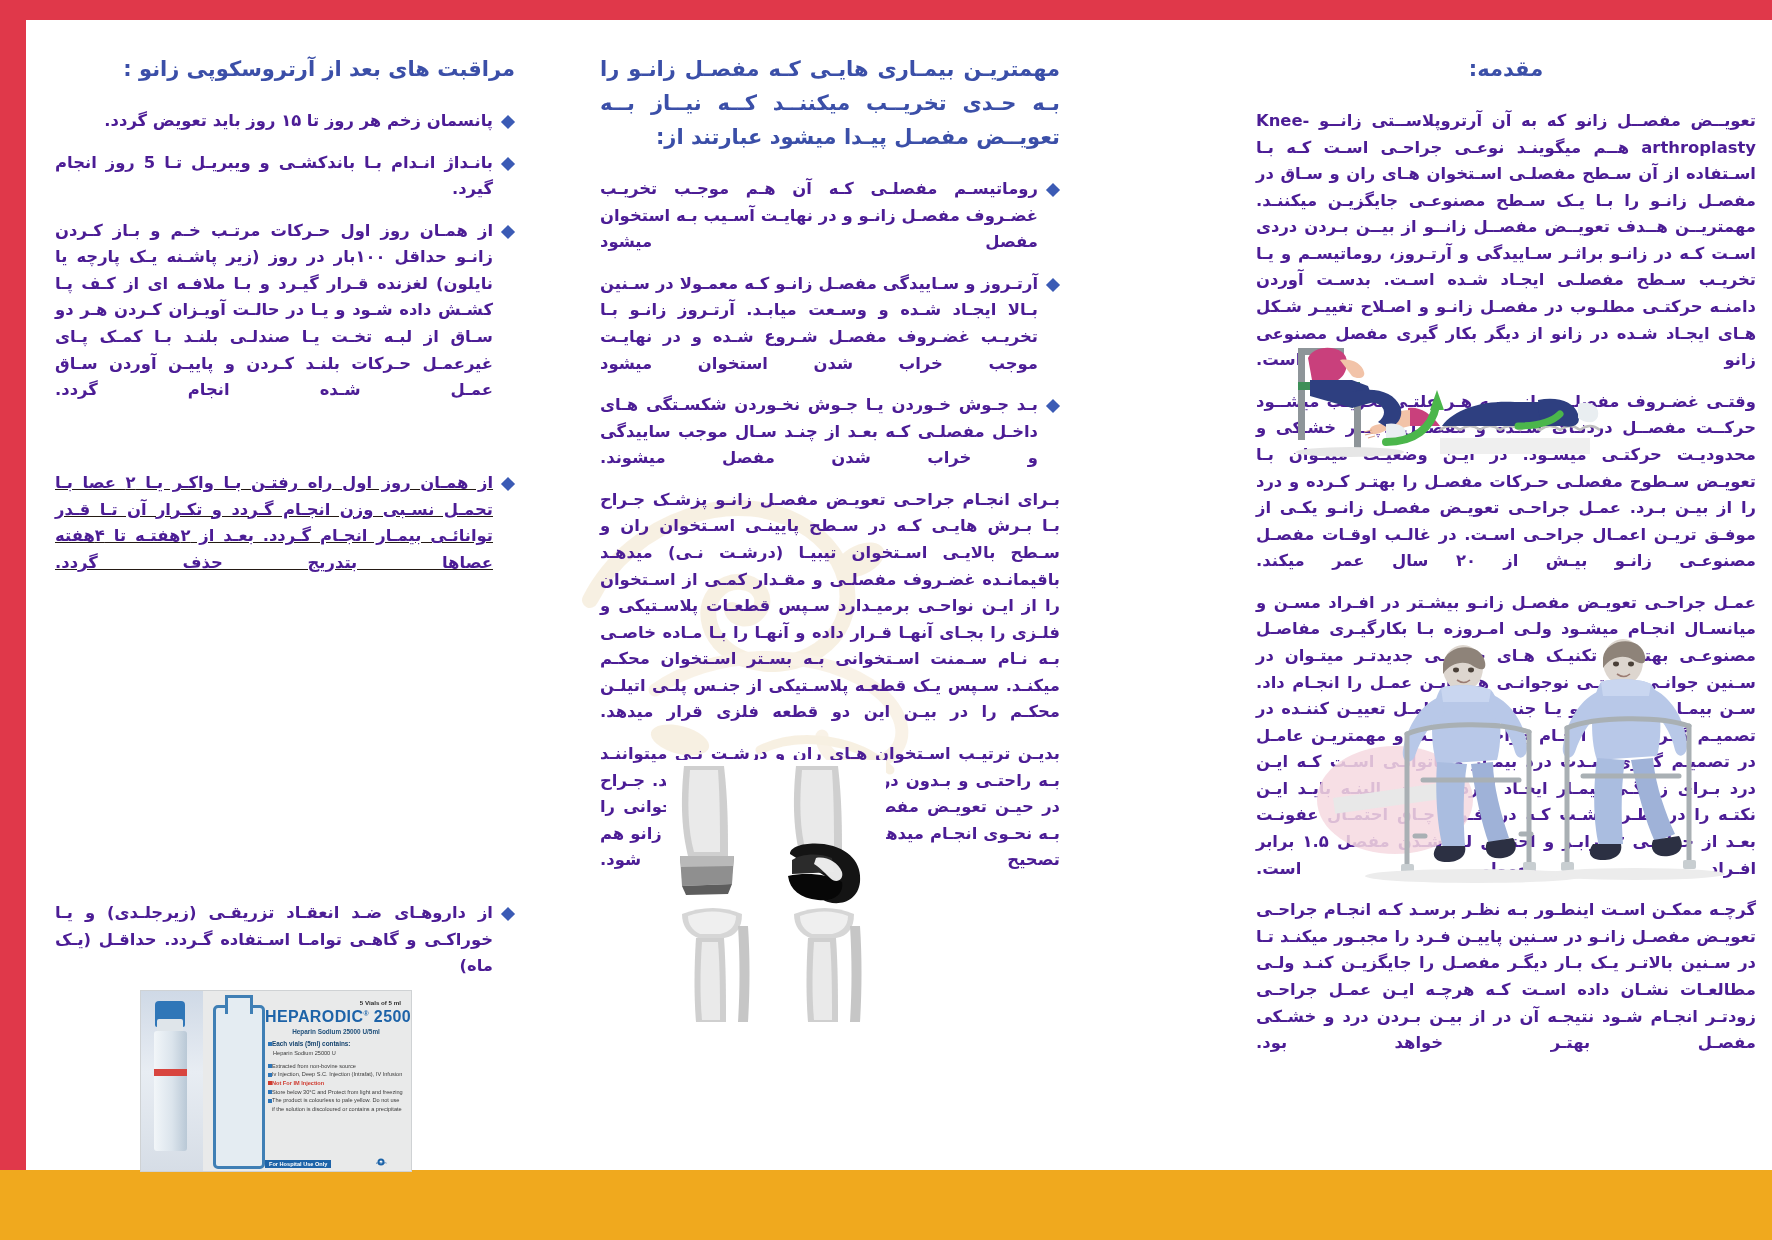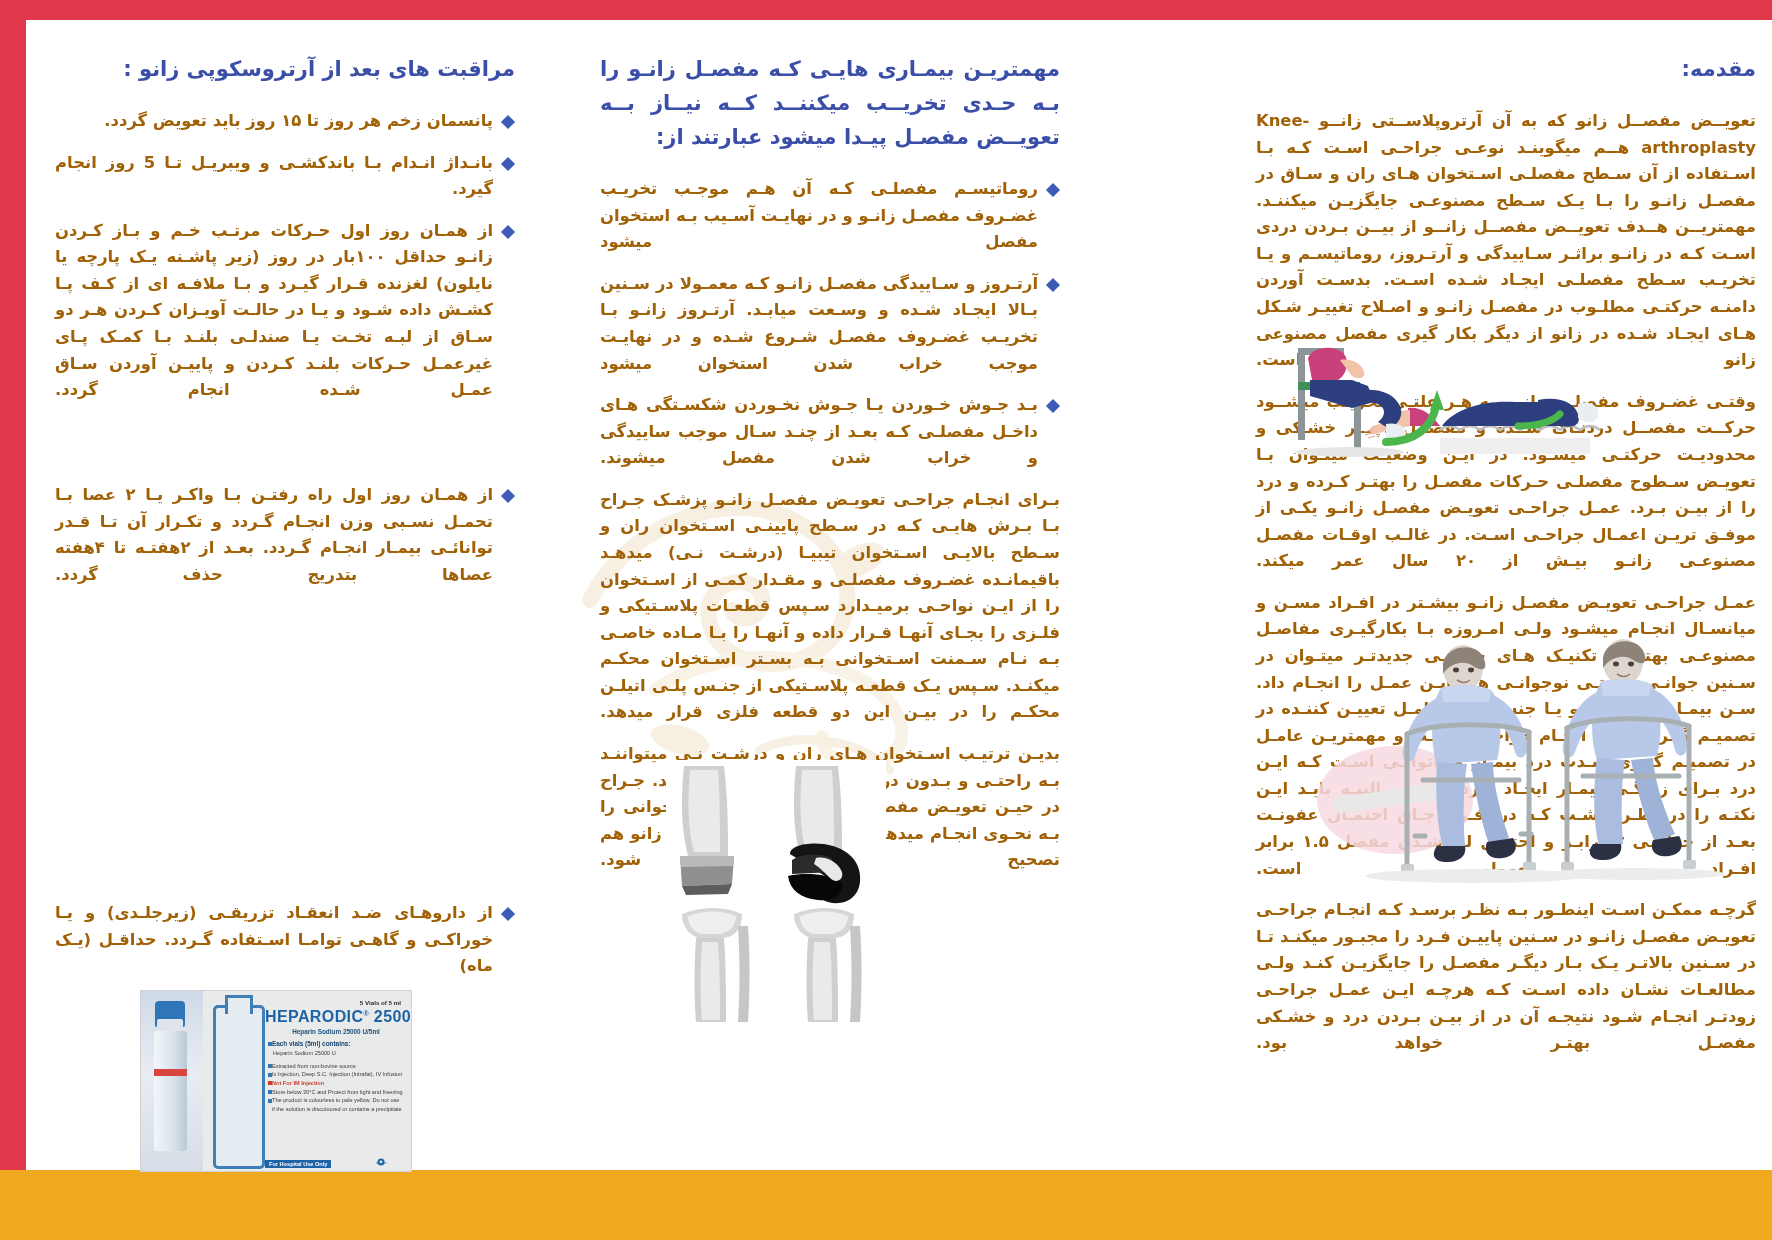--- a/index.html
+++ b/index.html
@@ -82,30 +82,30 @@
 
   .sec-heading {
     color: #3b4fa8;
     font-weight: bold;
     font-size: 21px;
     line-height: 1.62;
     text-align: justify;
     margin: 0 0 22px 0;
     letter-spacing: 0.2px;
   }
-  .sec-heading.rt { text-align: right; }
+  .sec-heading.rt { text-align: center; }
 
   p.body {
     font-size: 16.4px;
     font-weight: bold;
     line-height: 1.62;
     margin: 0 0 15px 0;
     text-align: justify;
     text-align-last: right;
-    color: #a16207;
+    color: #4c1d95;
   }
   p.body.last-justify { text-align-last: justify; }
 
   .bullet-para {
     position: relative;
     padding-right: 22px;
   }
   .bullet-para::before {
     content: "";
     position: absolute;
@@ -334,21 +334,21 @@
 
       <path d="M96 94 C106 92, 116 96, 116 104 C116 112, 104 114, 96 108 Z" fill="#e9eef1"></path>
 
       <path d="M96 112 C124 112, 142 98, 146 76" fill="none" stroke="#4bb64b" stroke-width="8" stroke-linecap="round"></path>
       <path d="M140 80 L147 60 L154 80 Z" fill="#4bb64b"></path>
 
       <ellipse cx="60" cy="122" rx="54" ry="5" fill="#e6e6e6"></ellipse>
     </g>
   </svg>
 
-  <div class="col col-left" style="top:482px;">
+  <div class="col col-left" style="top:470px;text-decoration:underline;">
     <p class="body bullet-para last-justify">از همـان روز اول راه رفتـن بـا واکـر یـا ۲ عصا بـا تحمـل نسـبی وزن انجـام گـردد و تکـرار آن تـا قـدر توانائـی بیمـار انجـام گـردد. بعـد از ۲هفتـه تا ۴هفته عصاها بتدریج حذف گردد.</p>
   </div>
 
   <svg class="illus" style="left:1275px; top:630px; width:460px; height:270px;" viewBox="0 0 460 270">
 
     <ellipse cx="120" cy="170" rx="78" ry="54" fill="#f6d9e0" opacity="0.85"></ellipse>
     <rect x="58" y="168" width="120" height="16" fill="#e8e8e8" transform="rotate(-8 58 168)"></rect>
 
     <g>
 

